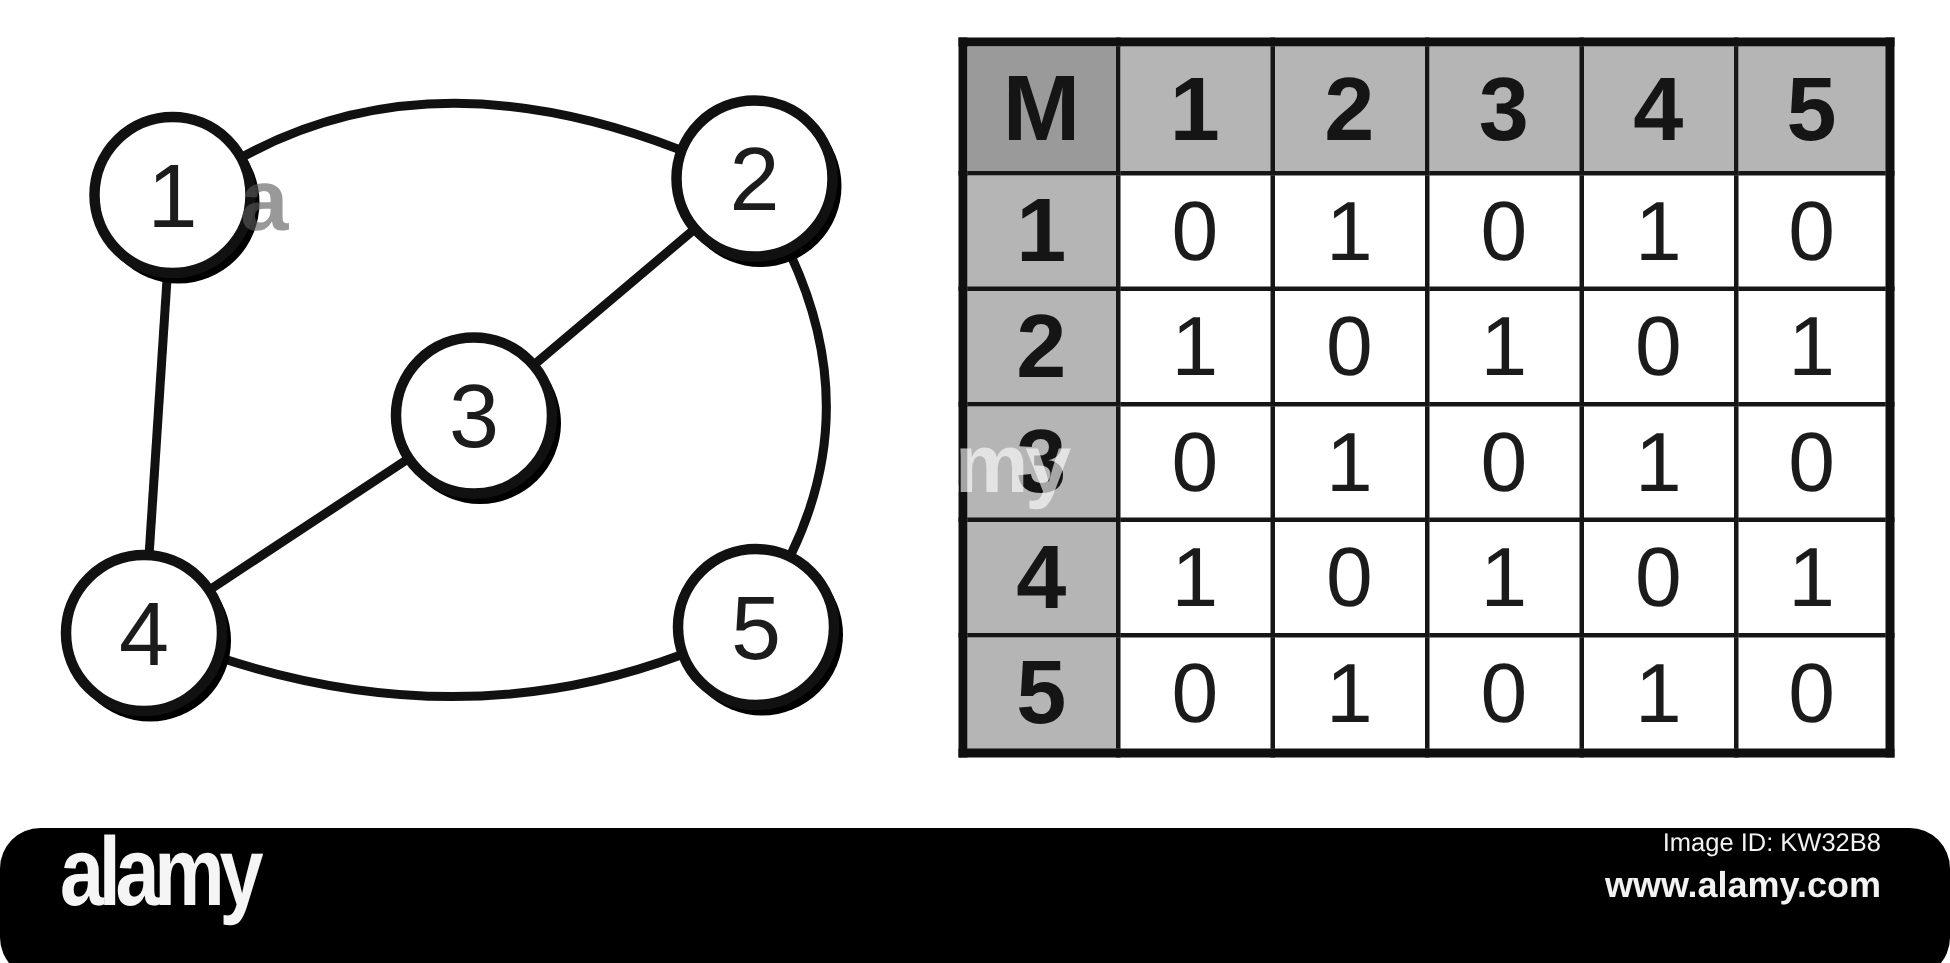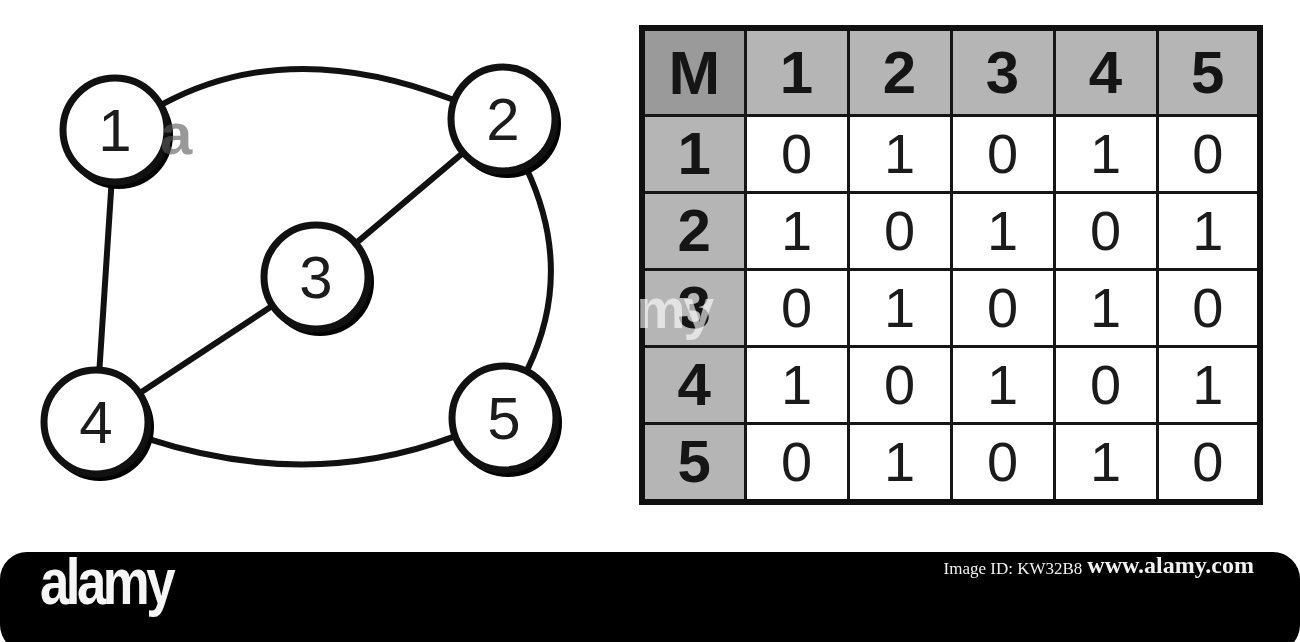--- a/index.html
+++ b/index.html
@@ -48,22 +48,22 @@
   #credit-bar{
     position:absolute;left:0;top:552px;width:1300px;height:100px;background:#000000;
     display:flex;align-items:flex-start;justify-content:space-between;border-radius:27px;
   }
   #alamy-logo{
     color:#f5f5f5;font-weight:700;font-size:60px;line-height:1;
     letter-spacing:-4px;margin-left:40px;
     transform:scale(0.88,1.08);transform-origin:left center;
   }
   #credit-right{
-    display:flex;flex-direction:row;align-items:flex-end;
-    margin-right:46px;color:#f2f2f2;gap:5px;font-family:Liberation Serif, serif;
+    display:flex;flex-direction:column;align-items:flex-end;
+    margin-right:46px;color:#f2f2f2;gap:5px;
   }
   #image-id{font-size:17px;font-weight:400;}
   #alamy-url{font-size:24px;font-weight:700;}
 </style>
 </head>
 <body>
 
 <div id="stage">
 
   <svg id="graph-svg" width="620" height="552" viewBox="0 0 620 552">

